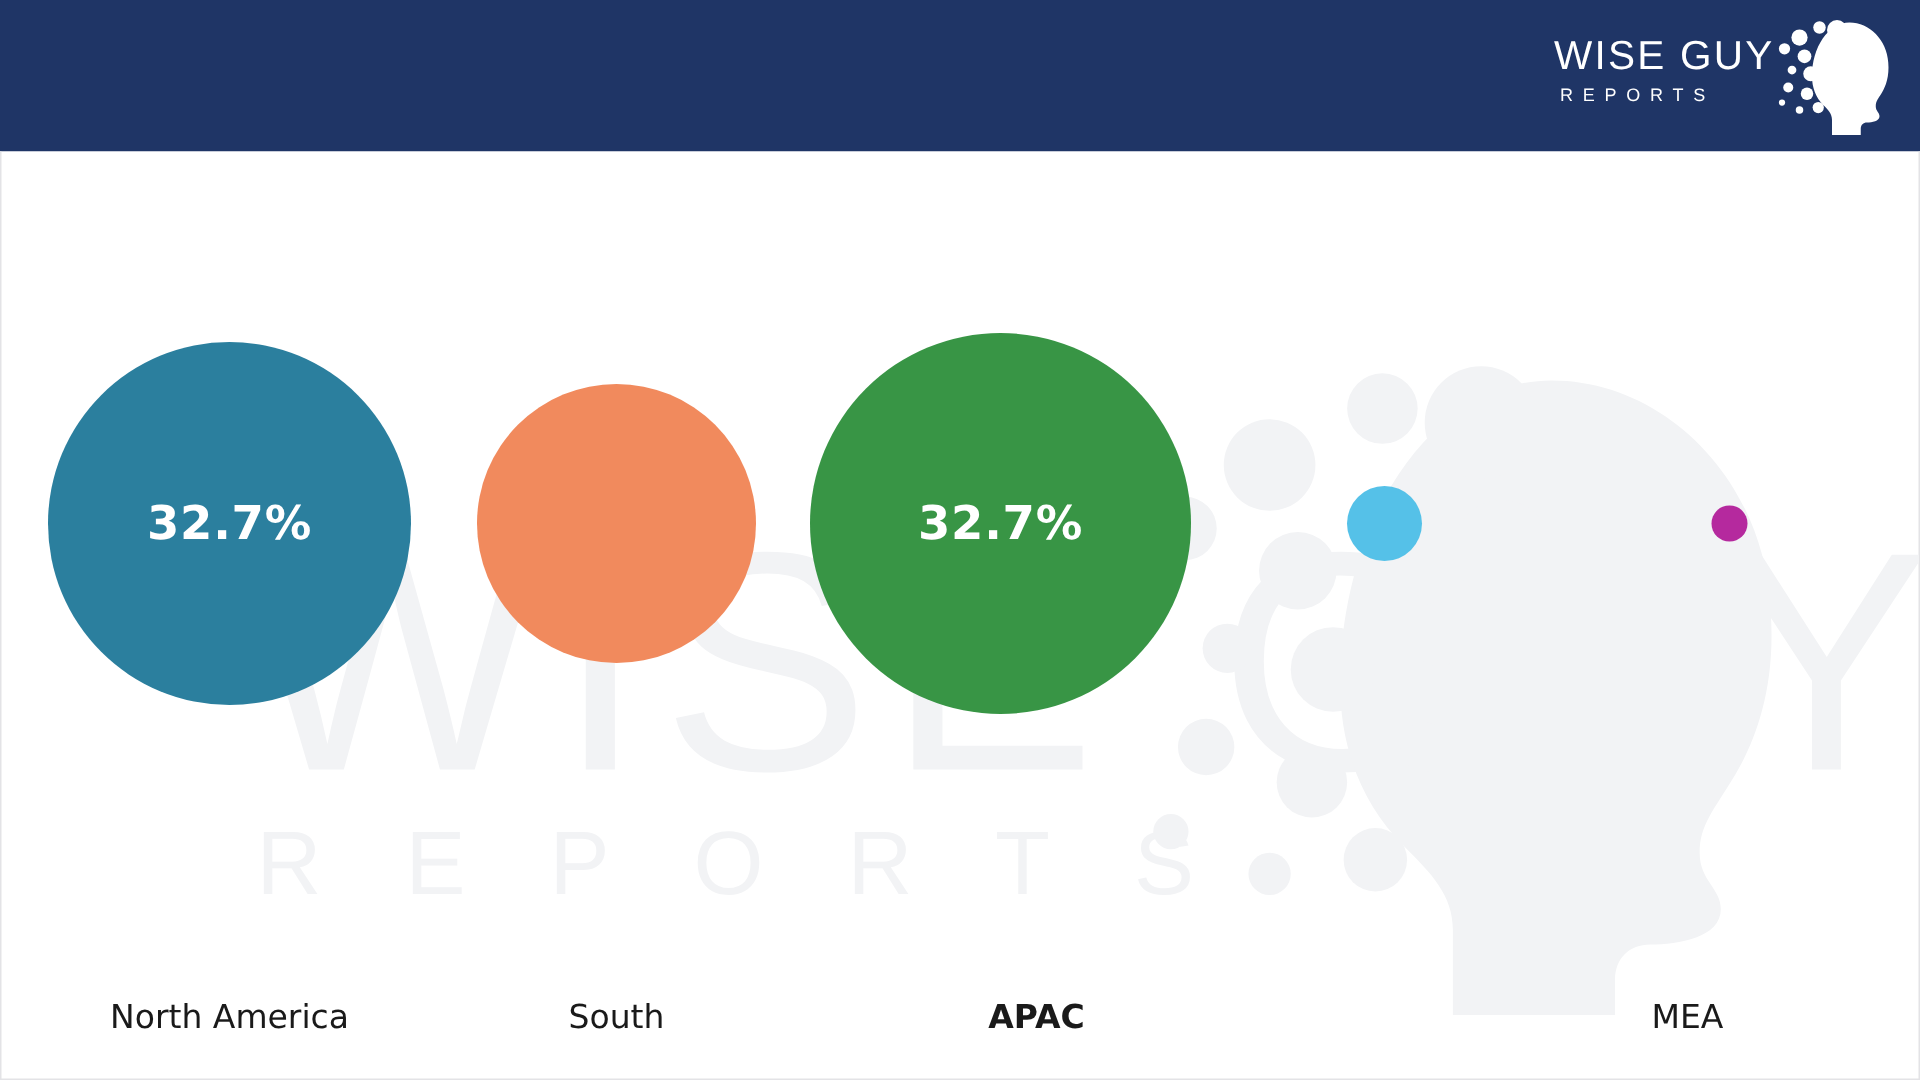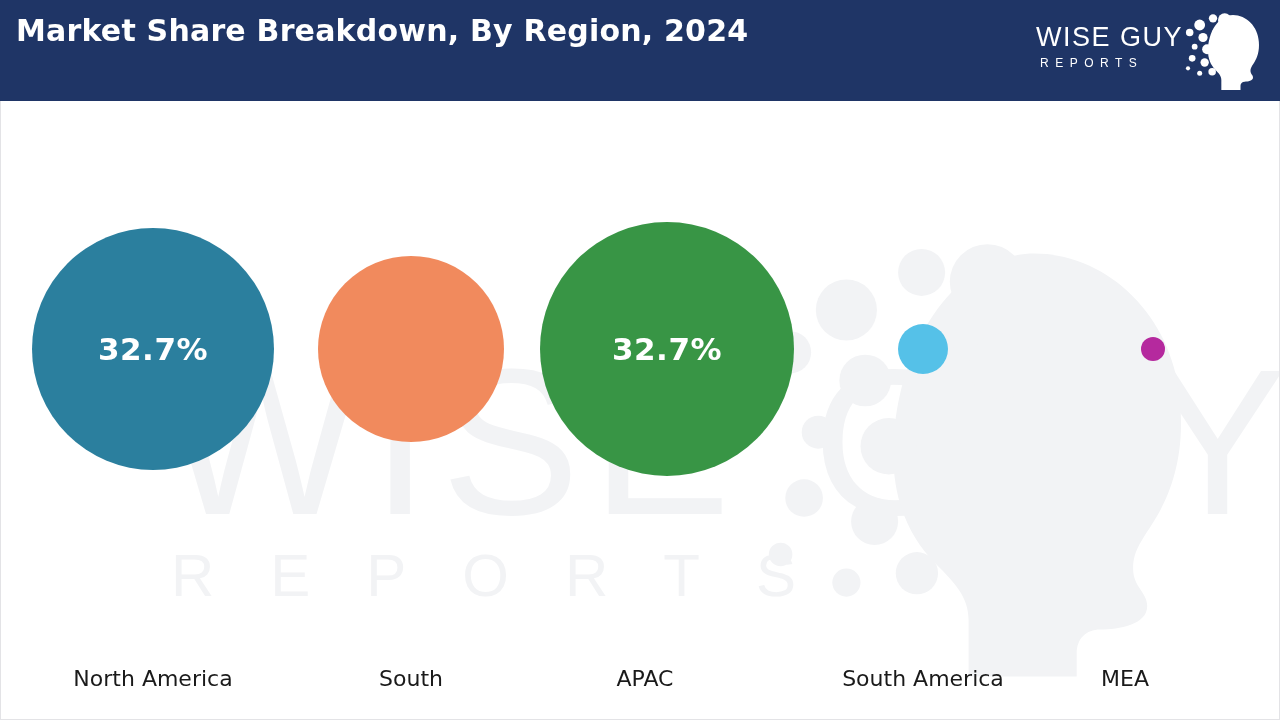--- a/index.html
+++ b/index.html
@@ -77,21 +77,20 @@
     font-size:22px; color:#1a1a1a; white-space:nowrap;
     font-family:"DejaVu Sans", sans-serif;
   }
 </style>
 </head>
 <body>
 
 <div id="page">
 
   <div id="header">
-    <div id="header-title">Market Share Breakdown, By Region, 2024</div>
 
     <div id="logo">
       <div id="logo-wordmark">WISE GUY</div>
       <div id="logo-sub">REPORTS</div>
       <svg id="logo-mark" viewBox="0 0 100 96" aria-hidden="true">
         <g fill="#ffffff">
           <path d="M62 6 C78 6 92 20 93 38 C94 49 91 57 88 62 C85 67 83 69 83 73 C83 77 86 78 86 81 C86 85 80 86 76 86 C73 86 71 88 71 91 L71 96 L48 96 L48 84 C48 79 45 76 41 72 C35 66 32 58 32 49 C32 26 45 6 62 6 Z"></path>
           <circle cx="22" cy="18" r="6.5"></circle>
           <circle cx="38" cy="10" r="5"></circle>
           <circle cx="52" cy="12" r="8"></circle>
@@ -149,19 +148,18 @@
         <div class="bubble" style="width: 254px; height: 254px; left: 539px; top: 121px; background: rgb(56, 149, 69);">
           <span class="bubble-value">32.7%</span>
         </div>
         <div class="bubble" style="width: 50px; height: 50px; left: 897px; top: 223px; background: rgb(85, 193, 232);"></div>
         <div class="bubble" style="width: 24px; height: 24px; left: 1140px; top: 236px; background: rgb(181, 41, 158);"></div>
       </div>
 
     <div id="labels">
         <div class="cat-label" style="left: 152px;">North America</div>
         <div class="cat-label" style="left: 410px;">South</div>
-        <div class="cat-label" style="left: 644px;">APAC</div>
-        <div class="cat-label" style="left: 922px;">South America</div>
+        <div class="cat-label" style="left: 690px; font-weight: bold;">APAC</div>
         <div class="cat-label" style="left: 1124px;">MEA</div>
       </div>
 
   </div>
 </div>
 
 </body></html>

